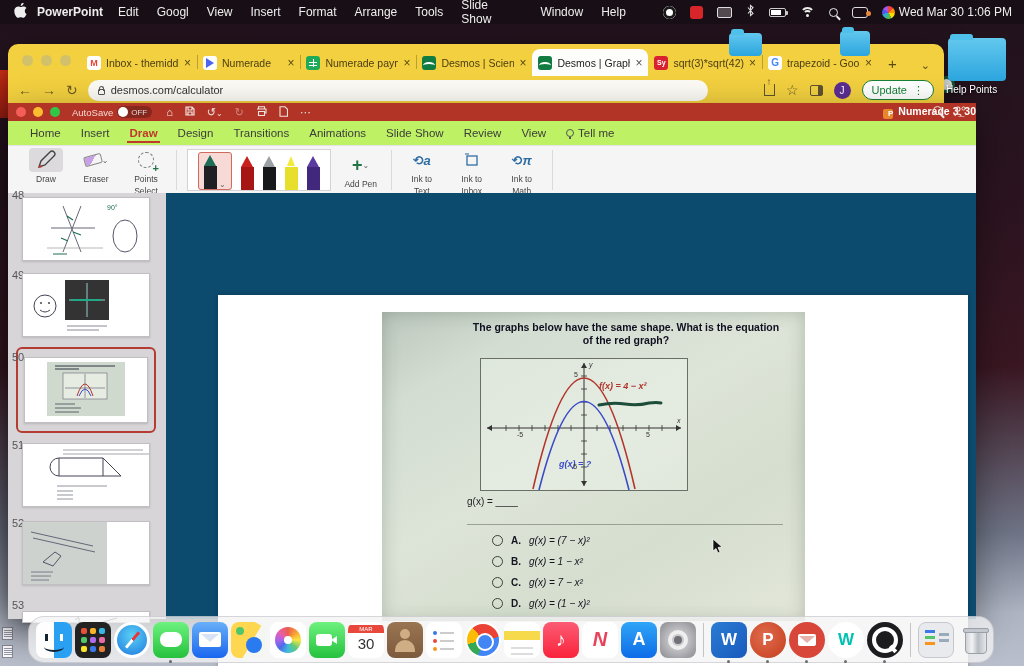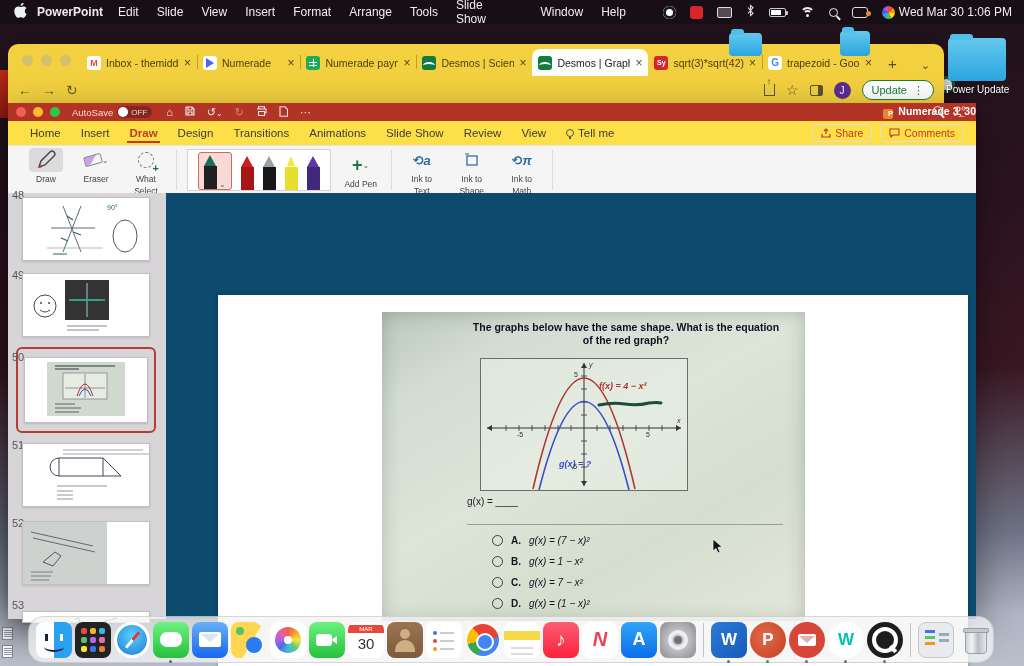--- a/index.html
+++ b/index.html
@@ -104,21 +104,21 @@
   .ppt-lights i:nth-child(1){ background:#f35f57; } .ppt-lights i:nth-child(2){ background:#fbbc2f; } .ppt-lights i:nth-child(3){ background:#30c748; }
   .autosave-pill { display:flex; align-items:center; gap:3px; margin:0 8px 0 4px; background:rgba(0,0,0,.25);
                    border-radius:8px; padding:1px 5px 1px 1px; font-size:8px; color:#ddd; }
   .autosave-knob { width:10px; height:10px; background:#fff; border-radius:50%; }
   .tb-ic { margin:0 6px; font-size:11px; color:#f0e4e0; }
   .tb-ic.dim { opacity:.45; }
   .ppt-doc-title { position:absolute; left:0; right:0; text-align:right; font-size:10.5px; font-weight:bold; color:#fff; }
   .ppt-doc-title .ppt-glyph { display:inline-block; width:10px; height:10px; background:#e8862d; border-radius:2px;
                               color:#fff; font-size:8px; line-height:10px; font-weight:bold; margin-right:5px; vertical-align:-1px; }
   .ppt-title-right { position:absolute; right:10px; display:flex; gap:12px; color:#f0e0dc; font-size:10px; }
-  .ribbon-tabs { height:22px; background:#fde047; display:flex; align-items:center; font-size:11.5px; color:#3c3c3c;
+  .ribbon-tabs { height:22px; background:#bef264; display:flex; align-items:center; font-size:11.5px; color:#3c3c3c;
                  padding:12px 12px; border-bottom:1px solid #e4e2e4; }
   .rtab { padding:3px 10px; position:relative; }
   .rtab.active { color:#c0392b; font-weight:bold; }
   .rtab.active::after { content:""; position:absolute; left:8px; right:8px; bottom:-1px; height:2px; background:#c0392b; }
   .bulb { display:inline-block; width:8px; height:8px; border:1.3px solid #555; border-radius:50%; position:relative; top:0; margin-right:4px; }
   .bulb::after { content:""; position:absolute; left:2px; bottom:-3px; width:2px; height:2px; background:#555; }
   .rt-right { margin-left:auto; display:flex; gap:8px; }
   .pill-btn { border:1px solid #e0dede; border-radius:4px; padding:2px 8px; color:#c0392b; font-size:10.5px; display:flex; gap:4px; align-items:center; }
 
   .ribbon { height:49px; background:#f6f5f5; border-bottom:1px solid #c9c6c9; display:flex; align-items:center; padding:0 8px; }
@@ -253,33 +253,33 @@
   svg text { font-family:"Liberation Sans",sans-serif; }
 </style>
 </head>
 <body>
 
 <div class="red-streak"></div>
 <div class="sticker-circle"></div>
 <div class="folder" style="left:729px;top:33px;width:33px;height:23px;"></div>
 <div class="folder" style="left:840px;top:31px;width:30px;height:25px;"></div>
 <div class="folder" style="left:948px;top:38px;width:58px;height:43px;"></div>
-<div class="folder-label" style="left:946px;top:84px;">Power Update</div>
+<div class="folder-label" style="left:946px;top:84px;">Help Points</div>
 <div class="mini-file" style="left:2px;top:627px;"></div>
 <div class="mini-file" style="left:2px;top:645px;"></div>
 
 <div class="menubar">
   <span class="apple">
     <svg width="13" height="15" viewBox="0 0 13 15">
         <path fill="#eee" d="M10.8 7.9c0-2 1.6-2.9 1.7-3-0.9-1.3-2.3-1.5-2.8-1.5-1.2-0.1-2.3 0.7-2.9 0.7-0.6 0-1.5-0.7-2.5-0.7C2.9 3.4 1.6 4.2 0.9 5.4c-1.3 2.3-0.3 5.7 0.9 7.5 0.6 0.9 1.4 1.9 2.4 1.9 0.9 0 1.3-0.6 2.5-0.6 1.2 0 1.5 0.6 2.5 0.6 1 0 1.7-0.9 2.3-1.8 0.7-1 1-2 1-2.1-0.1 0-1.7-0.7-1.7-3zM8.9 1.8C9.4 1.1 9.8 0.3 9.7-0.5 9-0.5 8.1 0 7.6 0.6 7.1 1.2 6.6 2.1 6.7 2.9c0.8 0.1 1.7-0.4 2.2-1.1z"></path>
       </svg>
   </span>
   <span class="app">PowerPoint</span>
   <span class="menu-item">Edit</span>
-  <span class="menu-item">Slide</span>
+  <span class="menu-item">Googl</span>
   <span class="menu-item">View</span>
   <span class="menu-item">Insert</span>
   <span class="menu-item">Format</span>
   <span class="menu-item">Arrange</span>
   <span class="menu-item">Tools</span>
   <span class="menu-item">Slide Show</span>
   <span class="menu-gap"></span>
   <span class="menu-item">Window</span>
   <span class="menu-item">Help</span>
   <span class="status">
@@ -347,20 +347,24 @@
       <span class="tab-title">trapezoid - Googl</span>
       <span class="tab-close">×</span>
     </div>
     <span class="newtab">+</span>
     <span class="tab-chev">⌄</span>
   </div>
   <div class="toolbar">
     <span class="nav-arrow">←</span>
     <span class="nav-arrow">→</span>
     <span class="nav-arrow">↻</span>
+    <span class="urlbar">
+      <span class="lock"></span>
+      <span>desmos.com/calculator</span>
+    </span>
     <span class="tb-right">
       <span class="mb-ic ic-share-up"></span>
       <span class="ic-star">☆</span>
       <span class="mb-ic ic-panel"></span>
       <span class="avatar">J</span>
       <span class="update-btn">
         <span>Update</span>
         <span>⋮</span>
       </span>
     </span>
@@ -418,34 +422,20 @@
     <span class="rtab">Home</span>
     <span class="rtab">Insert</span>
     <span class="rtab active">Draw</span>
     <span class="rtab">Design</span>
     <span class="rtab">Transitions</span>
     <span class="rtab">Animations</span>
     <span class="rtab">Slide Show</span>
     <span class="rtab">Review</span>
     <span class="rtab">View</span>
     <span class="rtab"><span class="bulb"></span><span>Tell me</span></span>
-    <span class="rt-right">
-      <span class="pill-btn">
-        <svg width="10" height="10" viewBox="0 0 10 10">
-            <path fill="none" stroke="#c0392b" stroke-width="1.2" d="M1 6v3h8V6 M5 1v5 M3 3l2-2 2 2"></path>
-          </svg>
-        <span>Share</span>
-      </span>
-      <span class="pill-btn">
-        <svg width="11" height="10" viewBox="0 0 11 10">
-            <path fill="none" stroke="#c0392b" stroke-width="1.1" d="M1 1h9v6H4L2 9V7H1z"></path>
-          </svg>
-        <span>Comments</span>
-      </span>
-    </span>
   </div>
 
   <div class="ribbon">
     <div class="rgroup">
       <div class="tool sel">
         <span class="big">
           <svg class="pencil-ic" viewBox="0 0 20 20">
               <path d="M3 17 L5 11 L14 2 Q16 0 18 2 Q20 4 18 6 L9 15 Z" fill="none" stroke="#444" stroke-width="1.4"></path>
               <path d="M3 17 L6 16" stroke="#c0392b" stroke-width="2"></path>
             </svg>
@@ -456,21 +446,21 @@
         <span class="big">
             <span class="eraser-ic"></span>
             <span class="chev">⌄</span>
           </span>
         <span>Eraser</span>
       </div>
       <div class="tool">
         <span class="big">
             <span class="lasso-ic"></span>
           </span>
-        <span>What</span>
+        <span>Points</span>
         <span>Select</span>
       </div>
     </div>
     <div class="rsep"></div>
     <div class="rgroup" style="align-items:center;">
       <div class="pen-gallery">
         <span class="pen-sel">
           <span class="pen">
             <span class="tipp" style="border-bottom:11px solid #1d6e55;"></span>
             <span class="bodyy" style="background:#202024;"></span>
@@ -512,21 +502,21 @@
         <span>Text</span>
       </div>
       <div class="tool">
         <span class="big">
           <svg width="16" height="14" viewBox="0 0 16 14">
               <rect x="3" y="3" width="10" height="9" fill="none" stroke="#2e6da4" stroke-width="1.3"></rect>
               <path d="M1 1l4 0" stroke="#2e6da4" stroke-width="1.1" fill="none"></path>
             </svg>
         </span>
         <span>Ink to</span>
-        <span>Shape</span>
+        <span>Inbox</span>
       </div>
       <div class="tool">
         <span class="big">
             <span class="ink-ic">⟲<span>π</span></span>
           </span>
         <span>Ink to</span>
         <span>Math</span>
       </div>
     </div>
     <div class="rsep"></div>

